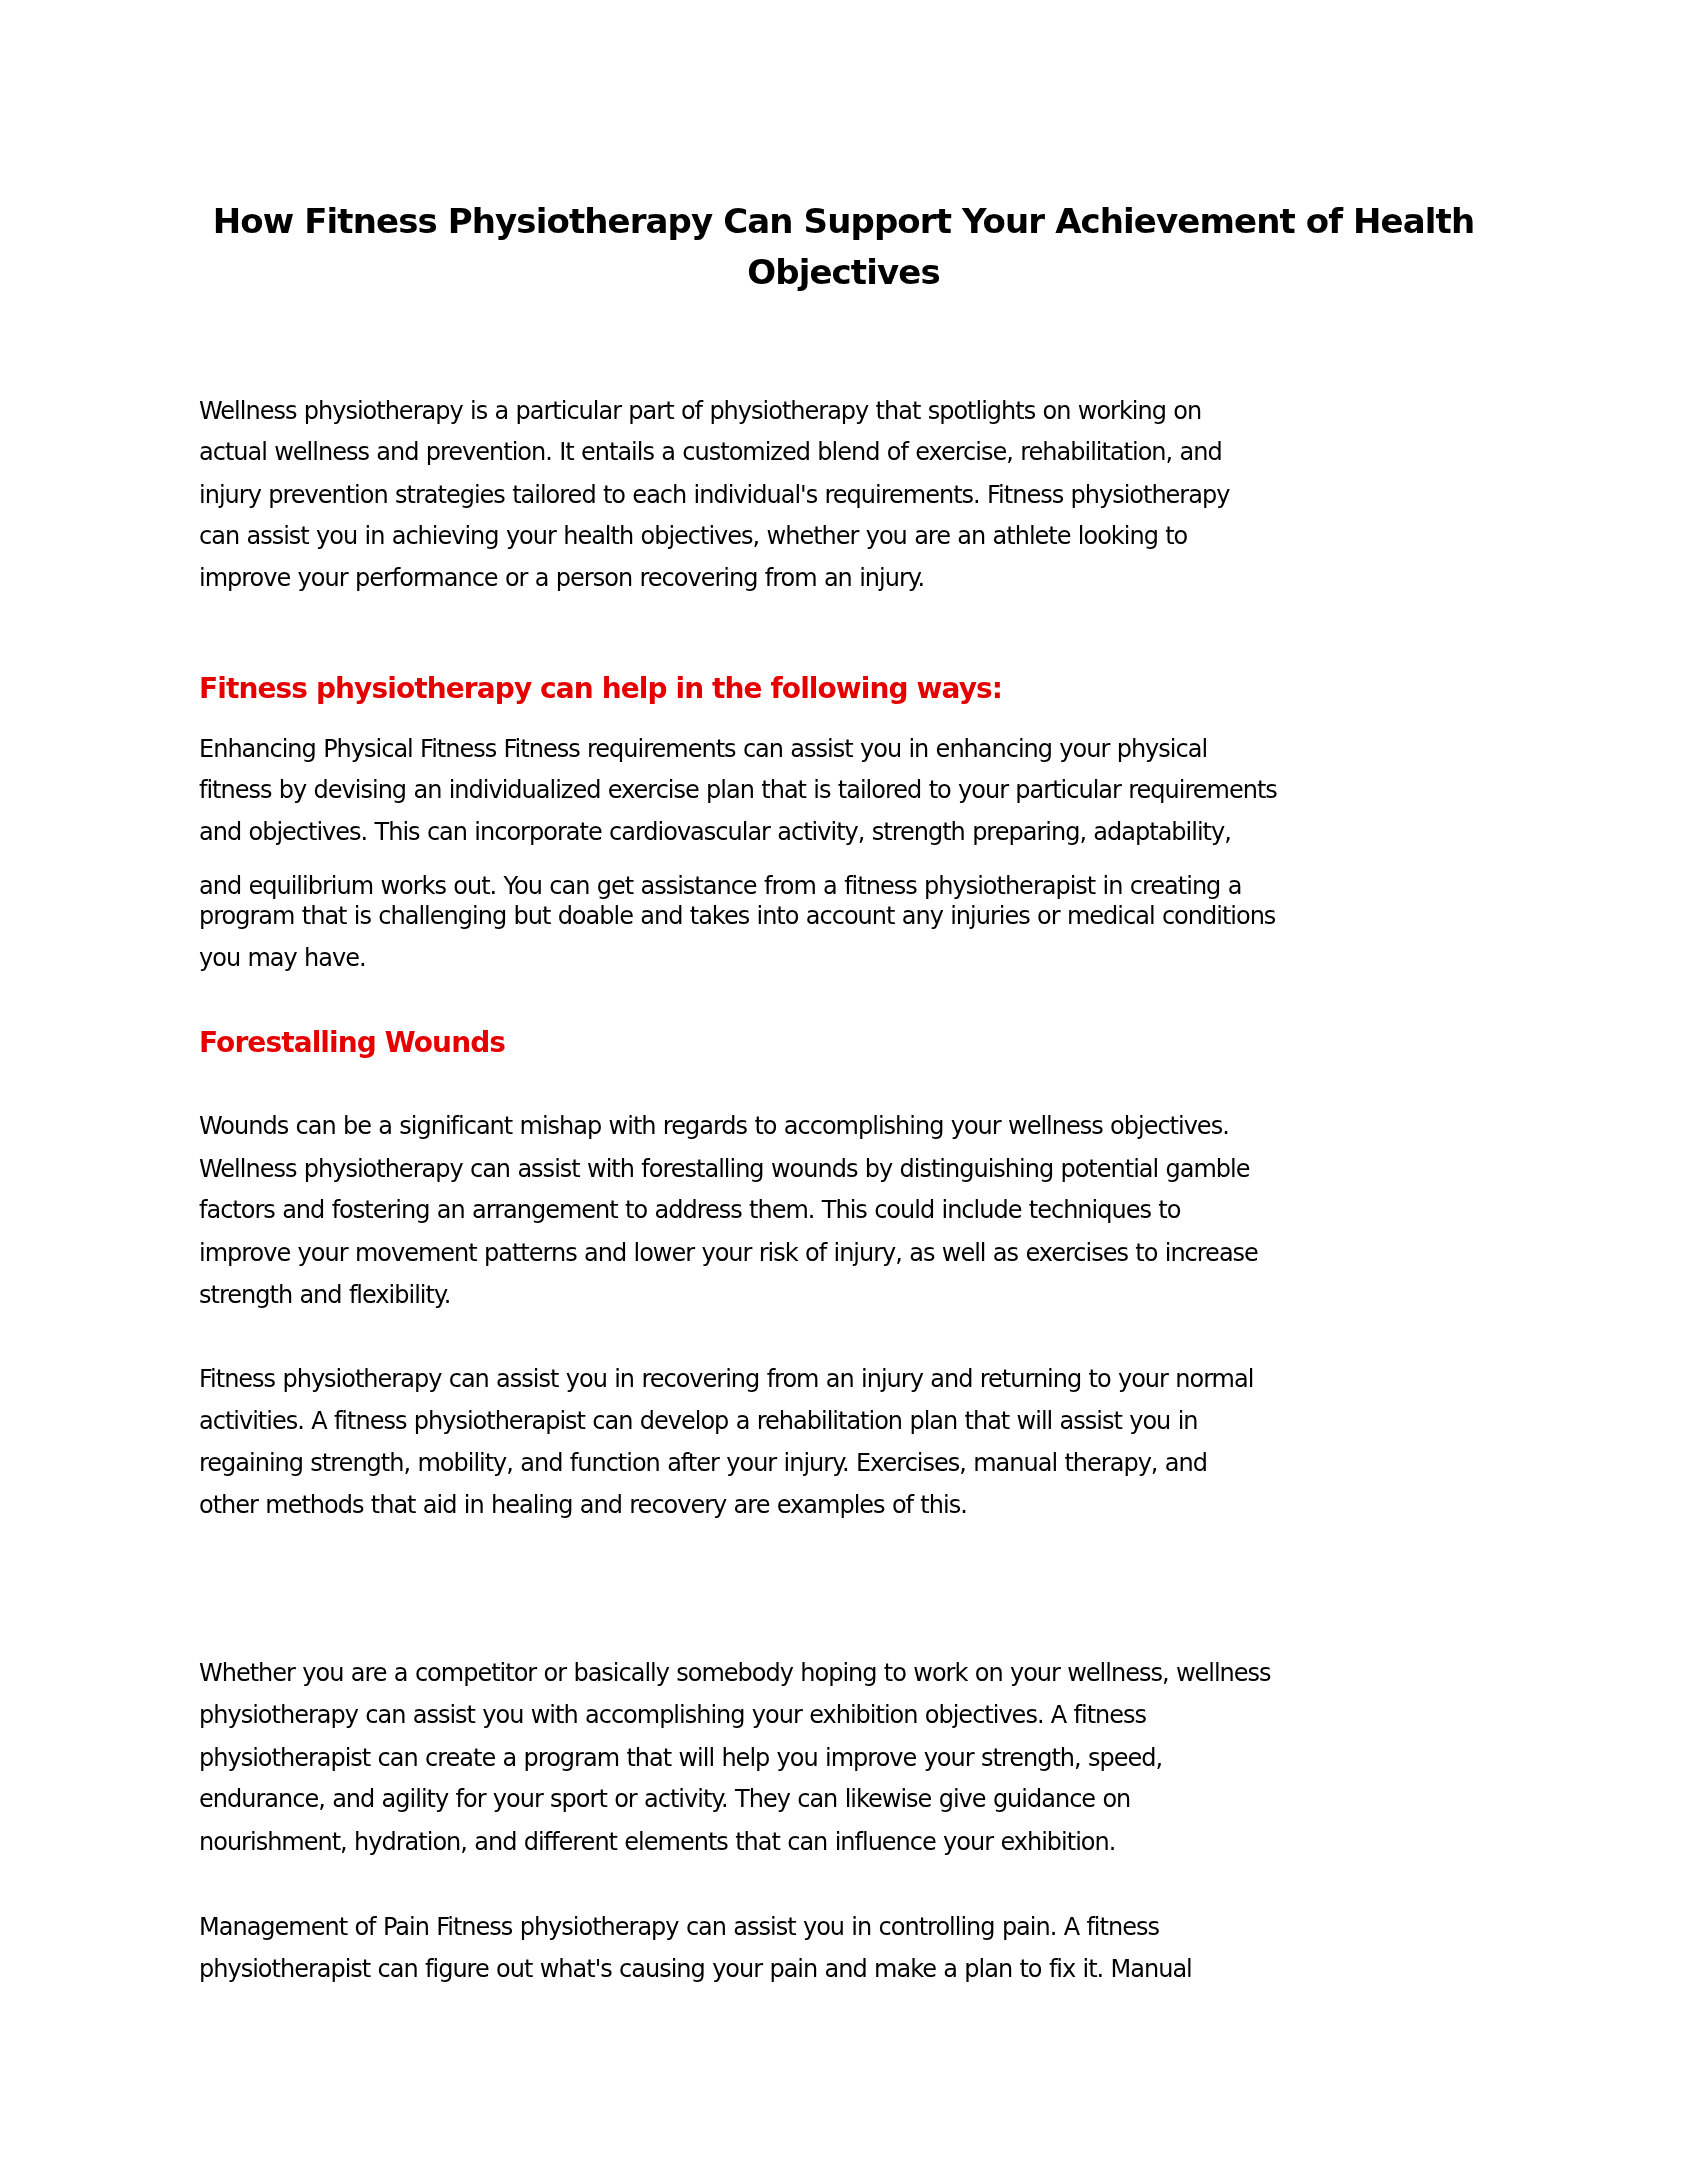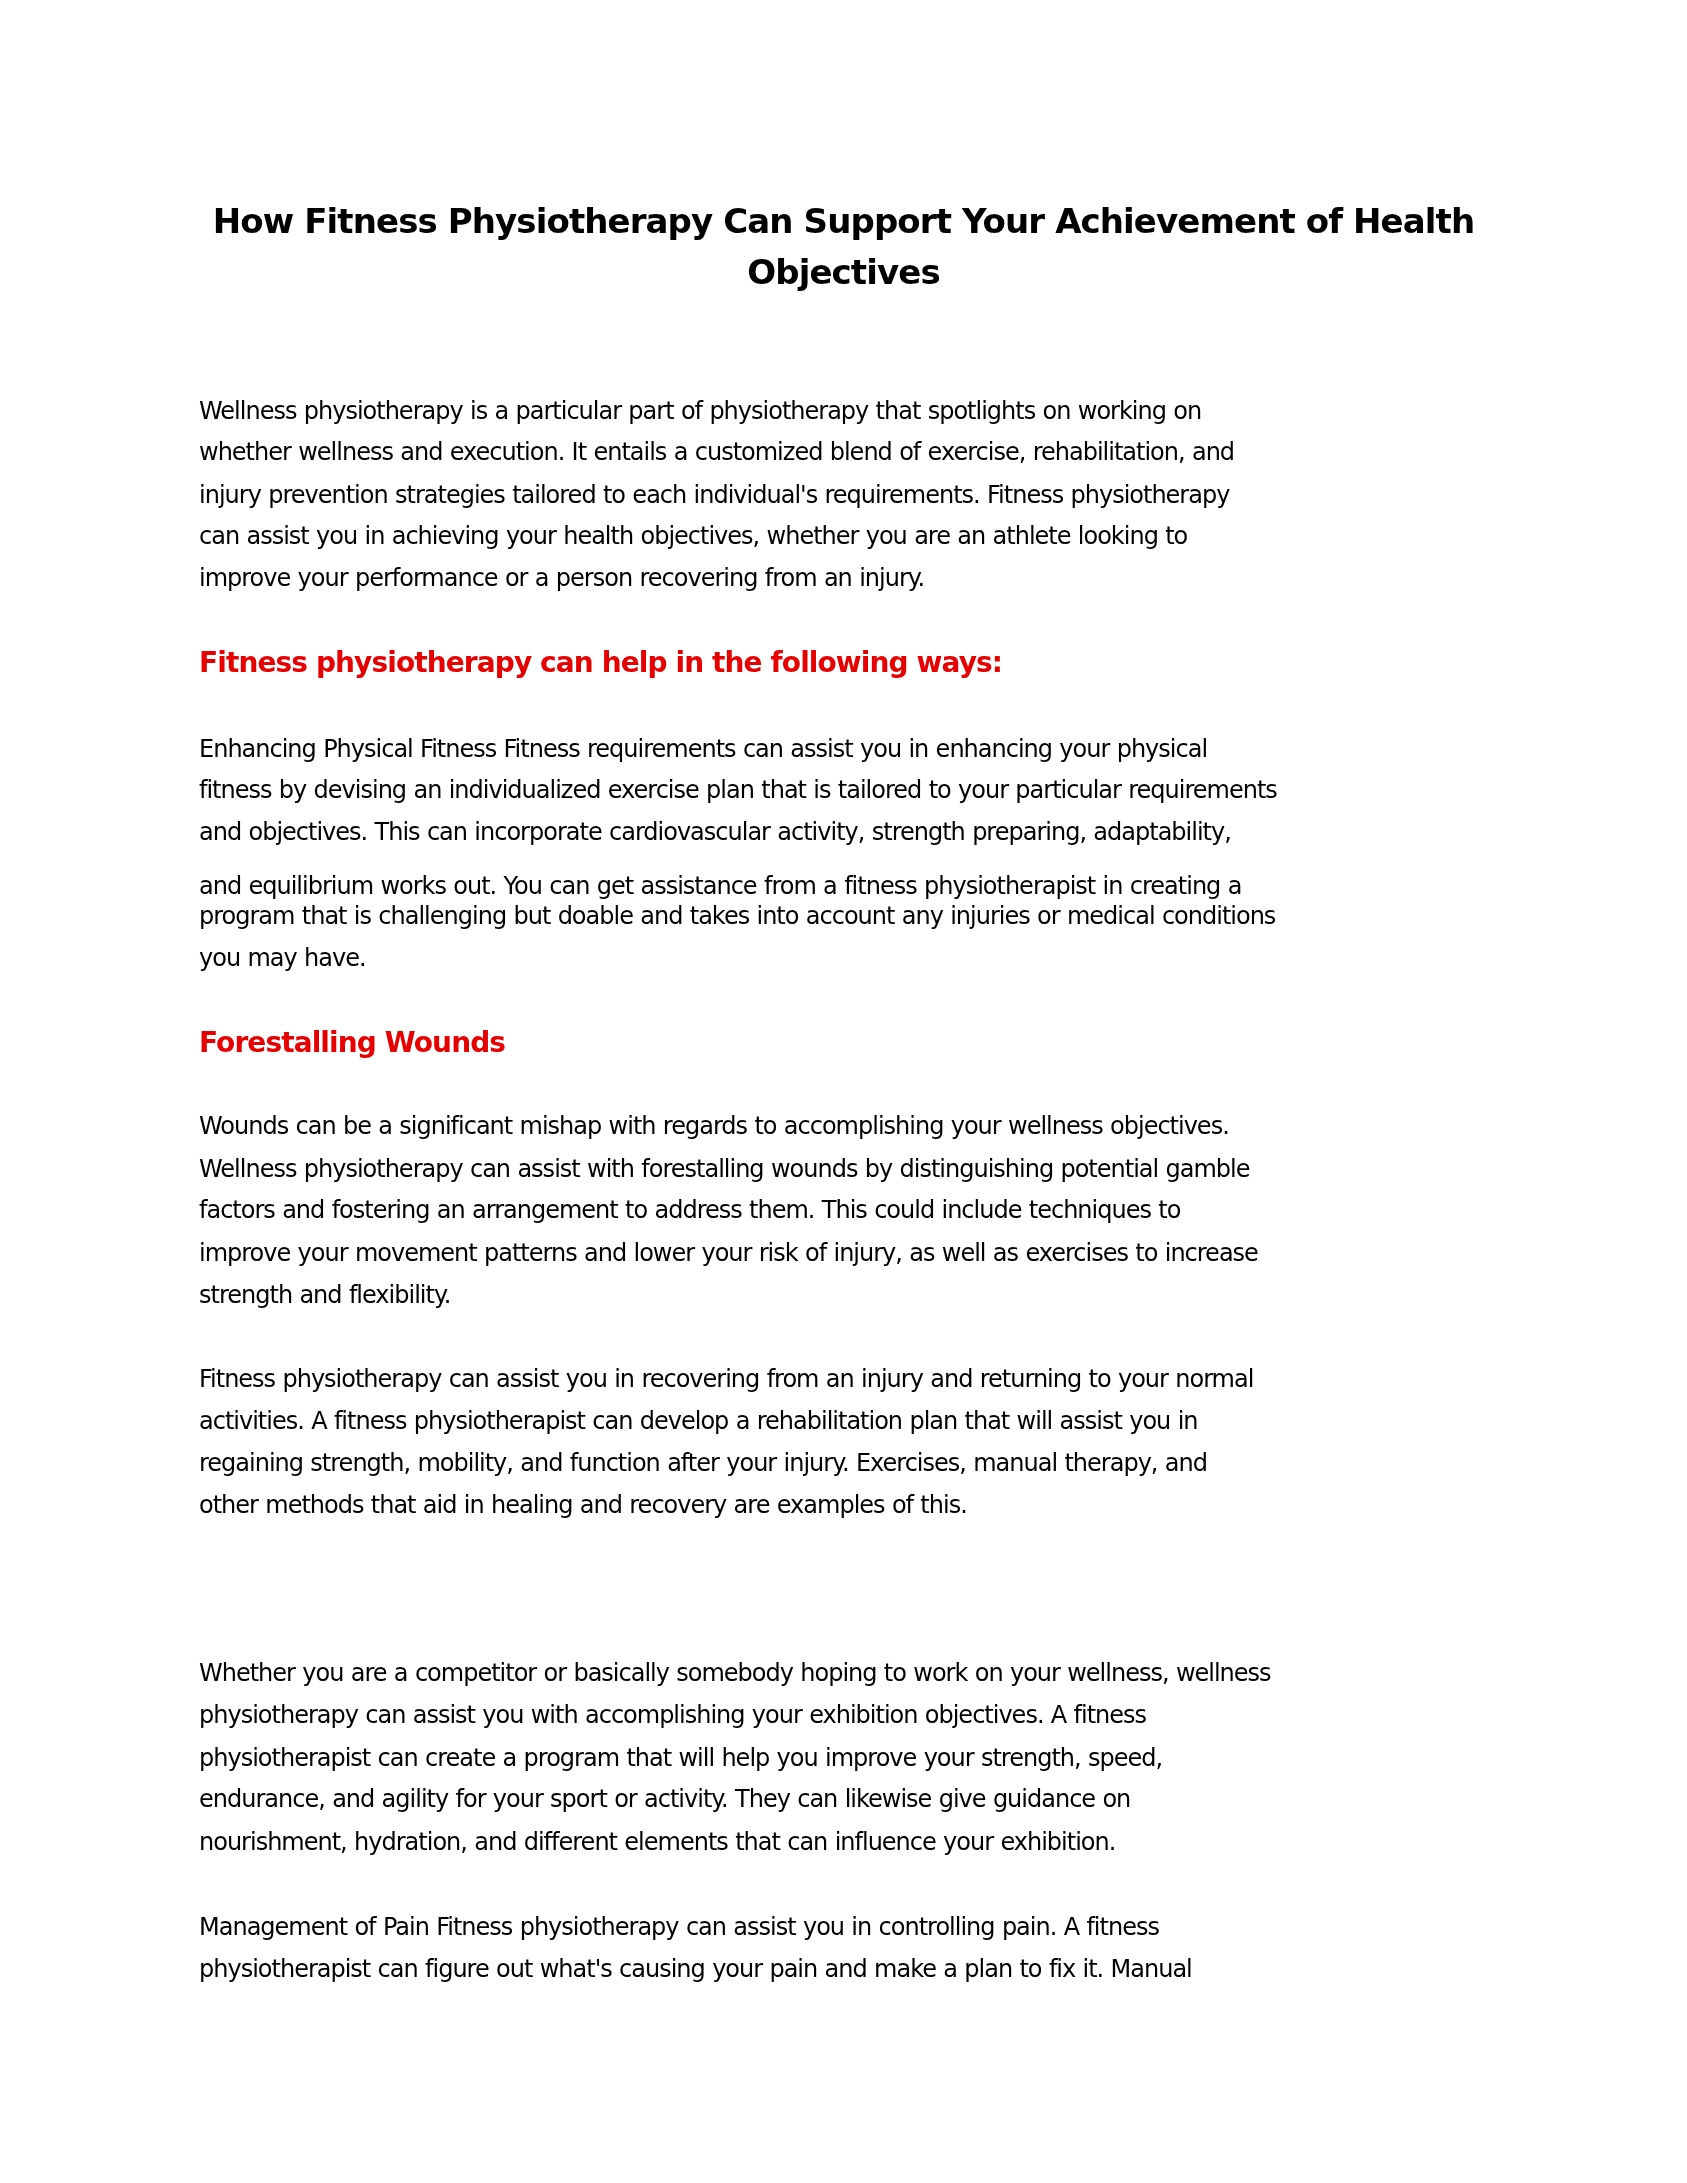--- a/index.html
+++ b/index.html
@@ -29,27 +29,27 @@
 
 <div class="page">
 
   <div>
     <div class="title-line" style="top:196px;">How Fitness Physiotherapy Can Support Your Achievement of Health</div>
     <div class="title-line" style="top:247px;">Objectives</div>
   </div>
 
   <div>
     <div class="line" style="top:390px;">Wellness physiotherapy is a particular part of physiotherapy that spotlights on working on</div>
-    <div class="line" style="top:431px;">whether wellness and execution. It entails a customized blend of exercise, rehabilitation, and</div>
+    <div class="line" style="top:431px;">actual wellness and prevention. It entails a customized blend of exercise, rehabilitation, and</div>
     <div class="line" style="top:474px;">injury prevention strategies tailored to each individual's requirements. Fitness physiotherapy</div>
     <div class="line" style="top:515px;">can assist you in achieving your health objectives, whether you are an athlete looking to</div>
     <div class="line" style="top:557px;">improve your performance or a person recovering from an injury.</div>
   </div>
 
-  <div class="heading accent" style="top: 642px; color: rgb(230, 0, 0);">Fitness physiotherapy can help in the following ways:</div>
+  <div class="heading accent" style="top: 668px; color: rgb(230, 0, 0);">Fitness physiotherapy can help in the following ways:</div>
 
   <div>
     <div class="line" style="top:728px;">Enhancing Physical Fitness Fitness requirements can assist you in enhancing your physical</div>
     <div class="line" style="top:769px;">fitness by devising an individualized exercise plan that is tailored to your particular requirements</div>
     <div class="line" style="top:811px;">and objectives. This can incorporate cardiovascular activity, strength preparing, adaptability,</div>
     <div class="line" style="top:853px;margin-top:12px;">and equilibrium works out. You can get assistance from a fitness physiotherapist in creating a</div>
     <div class="line" style="top:895px;">program that is challenging but doable and takes into account any injuries or medical conditions</div>
     <div class="line" style="top:937px;">you may have.</div>
   </div>
 

